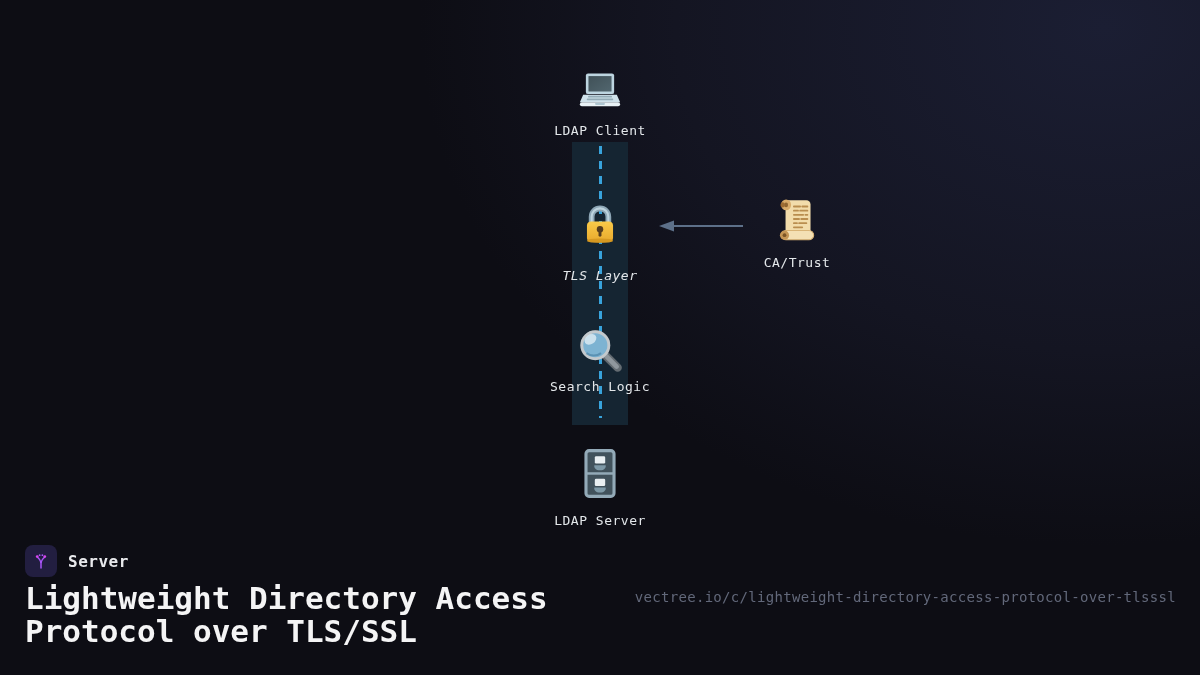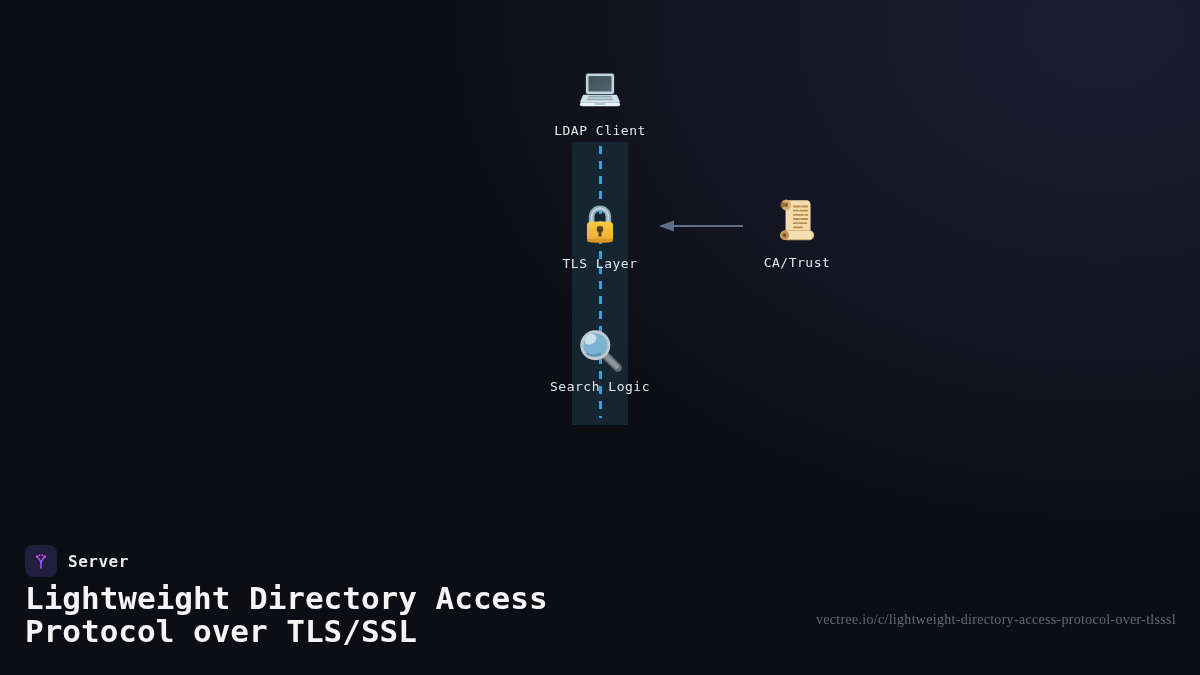--- a/index.html
+++ b/index.html
@@ -25,21 +25,21 @@
   .node { position:absolute; display:flex; flex-direction:column; align-items:center; }
   .node .icon { line-height:0; }
   .node-label {
     font-size:13px; letter-spacing:0.5px; color:#e3e7ea; white-space:nowrap;
     text-align:center;
   }
   
   .pos-client   { left:552px; top:68px;  width:96px; }
   .pos-client   .node-label { margin-top:5px; }
   .pos-tls      { left:552px; top:200px; width:96px; }
-  .pos-tls      .node-label { margin-top:8px; }
+  .pos-tls      .node-label { margin-top:20px;font-style:italic; }
   .pos-ca       { left:749px; top:194px; width:96px; }
   .pos-ca       .node-label { margin-top:11px; }
   .pos-search   { left:552px; top:325px; width:96px; }
   .pos-search   .node-label { margin-top:2px; }
   .pos-server   { left:552px; top:447px; width:96px; }
   .pos-server   .node-label { margin-top:12px; }
 
   .trust-arrow { position:absolute; left:658px; top:218px; line-height:0; }
 
   
@@ -50,22 +50,22 @@
   }
   .brand-name {
     margin-left:11px; font-size:16px; font-weight:bold; color:#e8e9ec; letter-spacing:0.5px;
   }
   .page-title {
     position:absolute; left:25px; top:582px; width:580px;
     font-size:31px; line-height:33px; font-weight:bold; color:#f4f4f5;
     letter-spacing:0px;
   }
   .page-url {
-    position:absolute; right:24px; top:612px;
-    font-size:14px; color:#62687a; letter-spacing:0.3px;font-family:Liberation Serif, serif;
+    position:absolute; right:24px; top:589px;
+    font-size:14px; color:#62687a; letter-spacing:0.3px;
   }
 </style>
 </head>
 <body>
 
 <div class="stage">
 
   <div class="band"></div>
   <div class="flow-line"></div>
 
@@ -159,20 +159,33 @@
         <circle cx="20.5" cy="19.5" r="13" fill="#7db3d2"></circle>
         <circle cx="20.5" cy="19.5" r="13" fill="none" stroke="#c3c9cd" stroke-width="2.8"></circle>
         <path d="M10.5 13 a12 12 0 0 1 14 -4" fill="none" stroke="#ffffff" stroke-width="0"></path>
         <ellipse cx="15.8" cy="13.8" rx="6.2" ry="4.6" fill="#ffffff" opacity="0.6" transform="rotate(-35 15.8 13.8)"></ellipse>
         <path d="M12 27 a11.5 11.5 0 0 0 14 0" fill="none" stroke="#4d84a6" stroke-width="2" opacity="0.7"></path>
       </svg>
     </span>
     <span class="node-label">Search Logic</span>
   </div>
 
+  <div class="node pos-server">
+    <span class="icon">
+      <svg width="54" height="54" viewBox="0 0 52 52">
+        <rect x="12.5" y="3.5" width="27" height="44" rx="3" fill="#41525c" stroke="#93aab8" stroke-width="3"></rect>
+        <line x1="13" y1="25.5" x2="39" y2="25.5" stroke="#93aab8" stroke-width="2.4"></line>
+        <rect x="21" y="9" width="10" height="7" rx="1.2" fill="#e9eff2"></rect>
+        <path d="M20.5 17.5 h11 v1.8 a4.5 4.5 0 0 1 -4.5 3 h-2 a4.5 4.5 0 0 1 -4.5 -3 z" fill="#7e99a7"></path>
+        <rect x="21" y="30.5" width="10" height="7" rx="1.2" fill="#e9eff2"></rect>
+        <path d="M20.5 39 h11 v1.8 a4.5 4.5 0 0 1 -4.5 3 h-2 a4.5 4.5 0 0 1 -4.5 -3 z" fill="#7e99a7"></path>
+      </svg>
+    </span>
+    <span class="node-label">LDAP Server</span>
+  </div>
 
   <div class="brand-row">
     <div class="logo-badge">
       <svg width="22" height="22" viewBox="0 0 32 32">
         <g fill="none" stroke="#a855f7" stroke-width="2.2" stroke-linecap="round">
           <path d="M16 26 L16 18"></path>
           <path d="M16 18 Q14.5 13.5 11 10.5"></path>
           <path d="M16 18 Q17.5 13.5 21 10.5"></path>
         </g>
         <circle cx="10.5" cy="9.5" r="2" fill="#d946ef"></circle>

